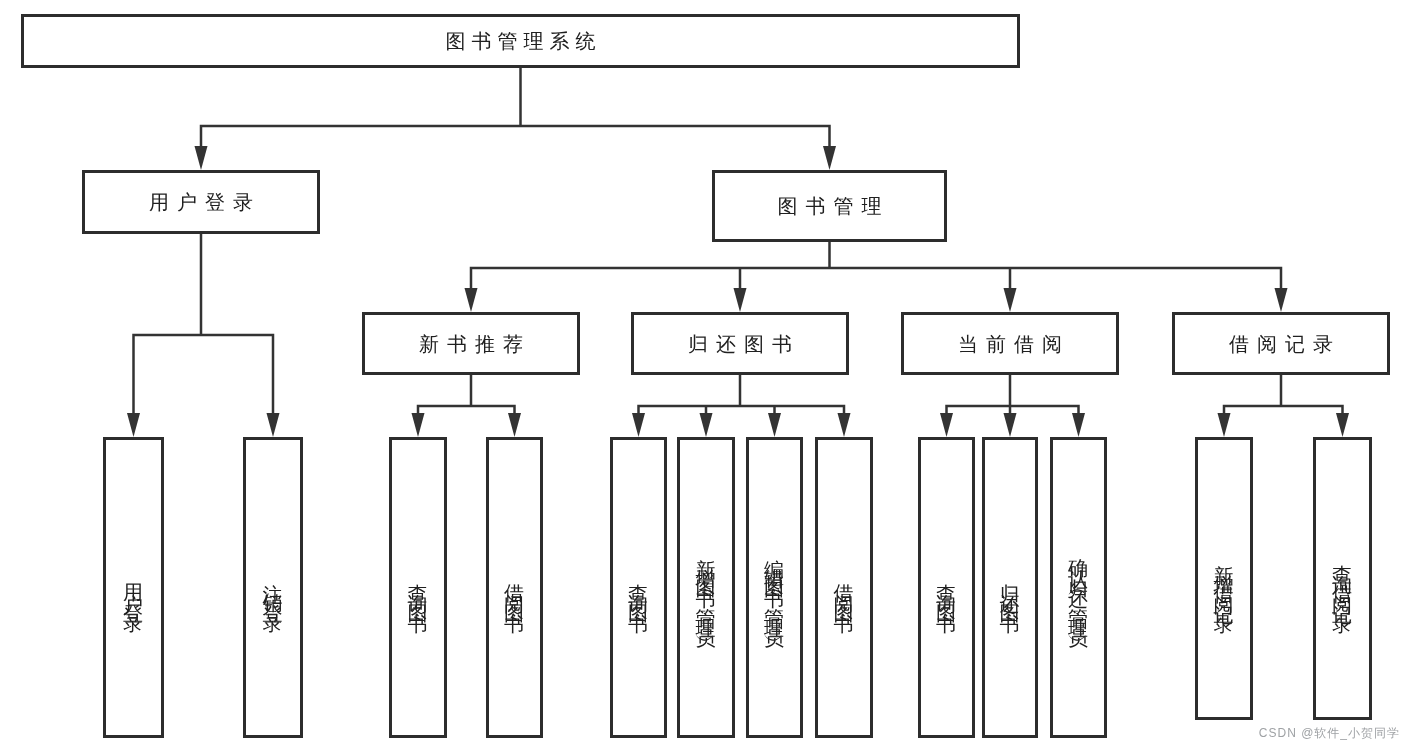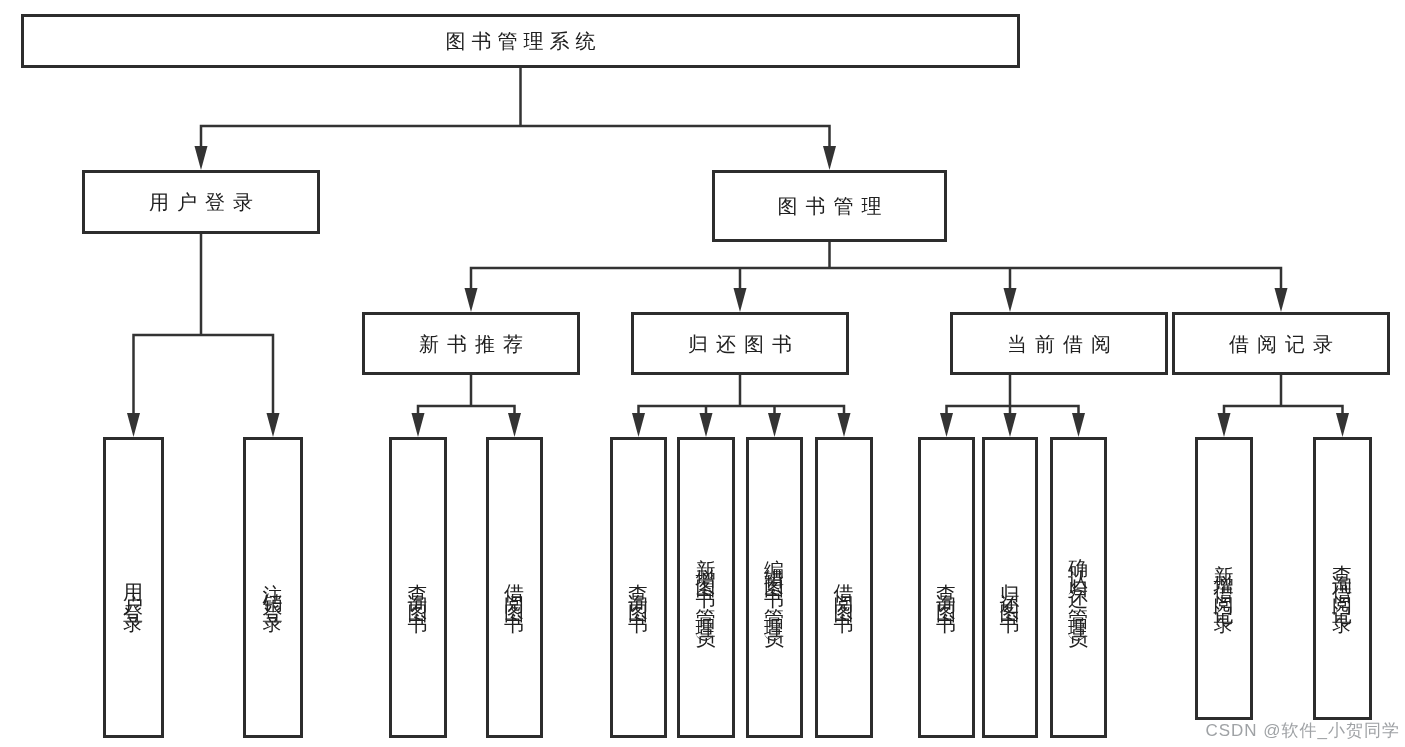--- a/index.html
+++ b/index.html
@@ -41,21 +41,21 @@
     writing-mode: vertical-rl;
     text-orientation: mixed;
     letter-spacing: 10px;
     text-indent: 0;
     white-space: nowrap;
   }
   .watermark {
     position: absolute;
     right: 5px;
     bottom: 5px;
-    font-size: 17px;
+    font-size: 12px;
     letter-spacing: 1px;
     color: var(--wm, #9fa2a5);
     white-space: nowrap;
   }
 </style>
 </head>
 <body>
 
 <div id="canvas">
   <svg id="connectors" xmlns="http://www.w3.org/2000/svg" viewBox="0 0 1405 747">
@@ -89,21 +89,21 @@
       </div>
       <div class="node" style="left: 712px; top: 170px; width: 235px; height: 72px;">
         <span class="label">图书管理</span>
       </div>
       <div class="node" style="left: 362px; top: 312px; width: 218px; height: 63px;">
         <span class="label">新书推荐</span>
       </div>
       <div class="node" style="left: 631px; top: 312px; width: 218px; height: 63px;">
         <span class="label">归还图书</span>
       </div>
-      <div class="node" style="left: 950px; top: 312px; width: 218px; height: 63px;">
+      <div class="node" style="left: 901px; top: 312px; width: 218px; height: 63px;">
         <span class="label">当前借阅</span>
       </div>
       <div class="node" style="left: 1172px; top: 312px; width: 218px; height: 63px;">
         <span class="label">借阅记录</span>
       </div>
       <div class="node vertical" style="left: 103px; top: 437px; width: 61px; height: 301px;">
         <span class="label">用户登录</span>
       </div>
       <div class="node vertical" style="left: 243px; top: 437px; width: 60px; height: 301px;">
         <span class="label">注销登录</span>

